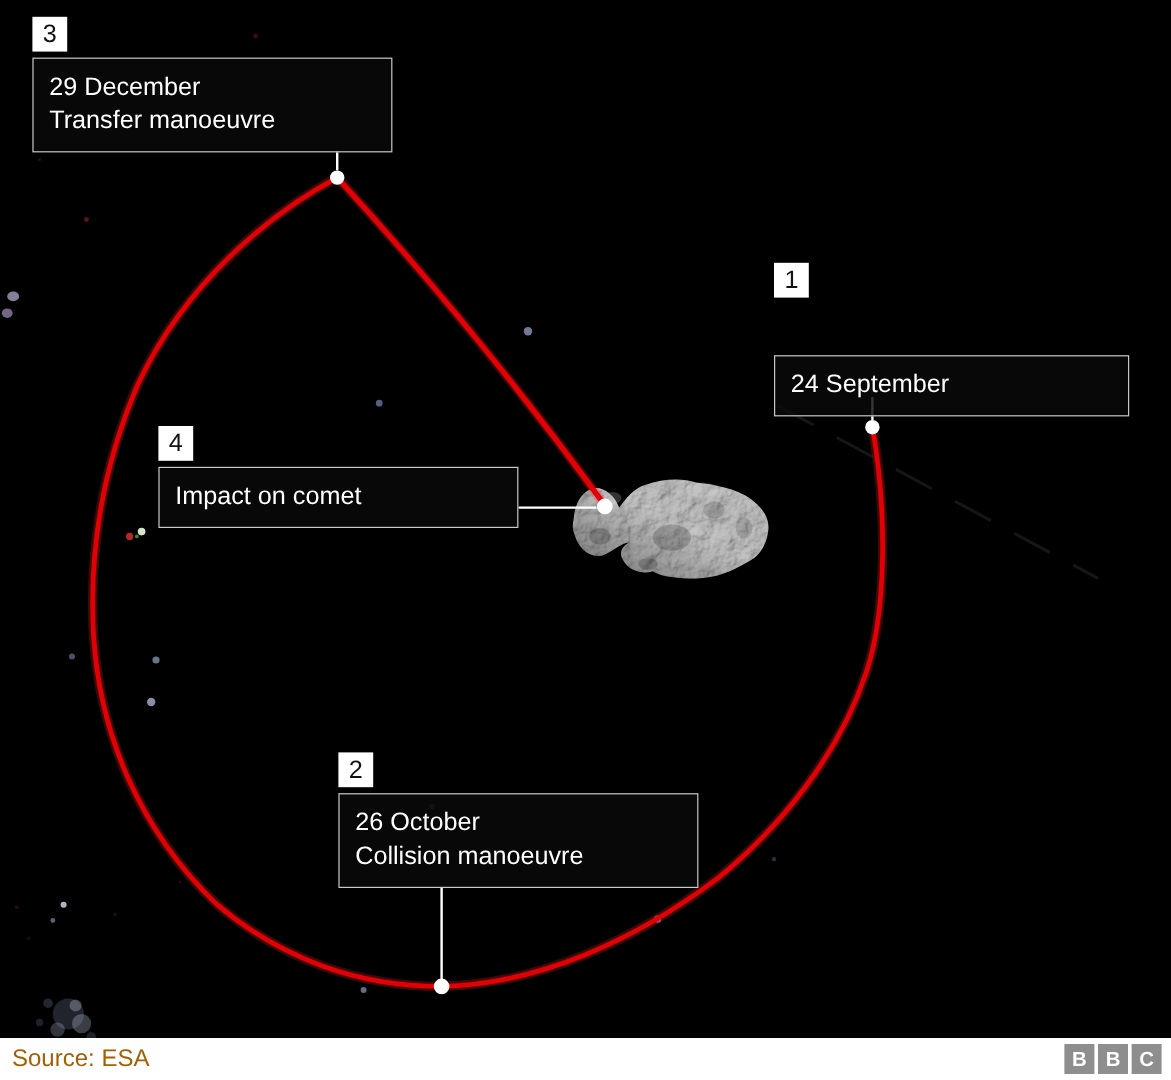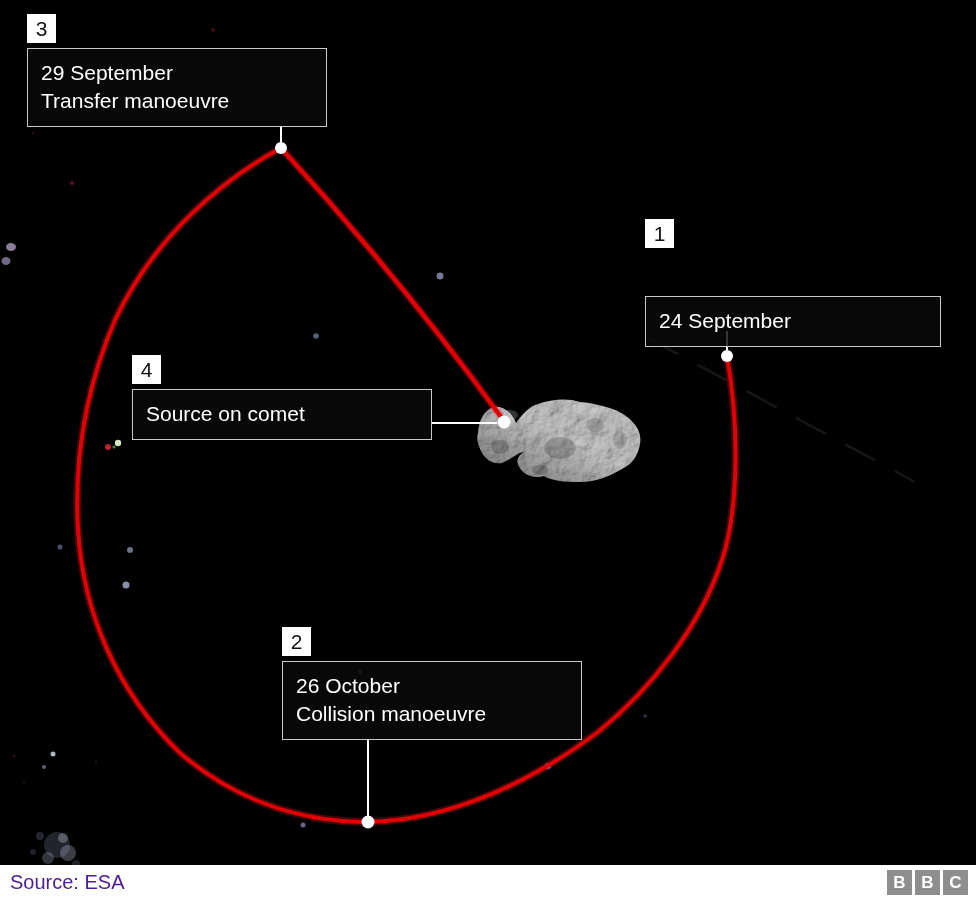--- a/index.html
+++ b/index.html
@@ -33,21 +33,21 @@
   #co1 .cbox{width:296px;margin-top:48px;}
   #co4{left:132px;top:355px;}
   #co2{left:282px;top:627px;}
 
   
   .footer{
     position:absolute;left:0;top:865px;width:976px;height:35px;
     background:#ffffff;display:flex;align-items:center;
   }
   .source{
-    color:#4c1d95;font-size:20px;margin-left:10px;flex:0 0 auto;
+    color:#a16207;font-size:20px;margin-left:10px;flex:0 0 auto;
   }
   .bbc{
     margin-left:auto;margin-right:8px;display:flex;gap:3px;
   }
   .bbc-block{
     width:25px;height:25px;background:#8e8e8e;color:#ffffff;
     font-weight:bold;font-size:17px;line-height:25px;text-align:center;
   }
 </style>
 </head>
@@ -178,36 +178,36 @@
 
     <circle cx="281" cy="148" r="6" fill="#ffffff"></circle>
     <circle cx="727" cy="356" r="6" fill="#ffffff"></circle>
     <circle cx="368" cy="822" r="6.5" fill="#ffffff"></circle>
     <circle cx="504" cy="422" r="6.5" fill="#ffffff"></circle>
   </svg>
 
   <div class="callout" id="co3">
     <div class="badge">3</div>
     <div class="cbox">
-      <div class="line">29 September</div>
+      <div class="line">29 December</div>
       <div class="line">Transfer manoeuvre</div>
     </div>
   </div>
 
   <div class="callout" id="co1">
     <div class="badge">1</div>
     <div class="cbox">
       <div class="line">24 September</div>
     </div>
   </div>
 
   <div class="callout" id="co4">
     <div class="badge">4</div>
     <div class="cbox">
-      <div class="line">Source on comet</div>
+      <div class="line">Impact on comet</div>
     </div>
   </div>
 
   <div class="callout" id="co2">
     <div class="badge">2</div>
     <div class="cbox">
       <div class="line">26 October</div>
       <div class="line">Collision manoeuvre</div>
     </div>
   </div>

